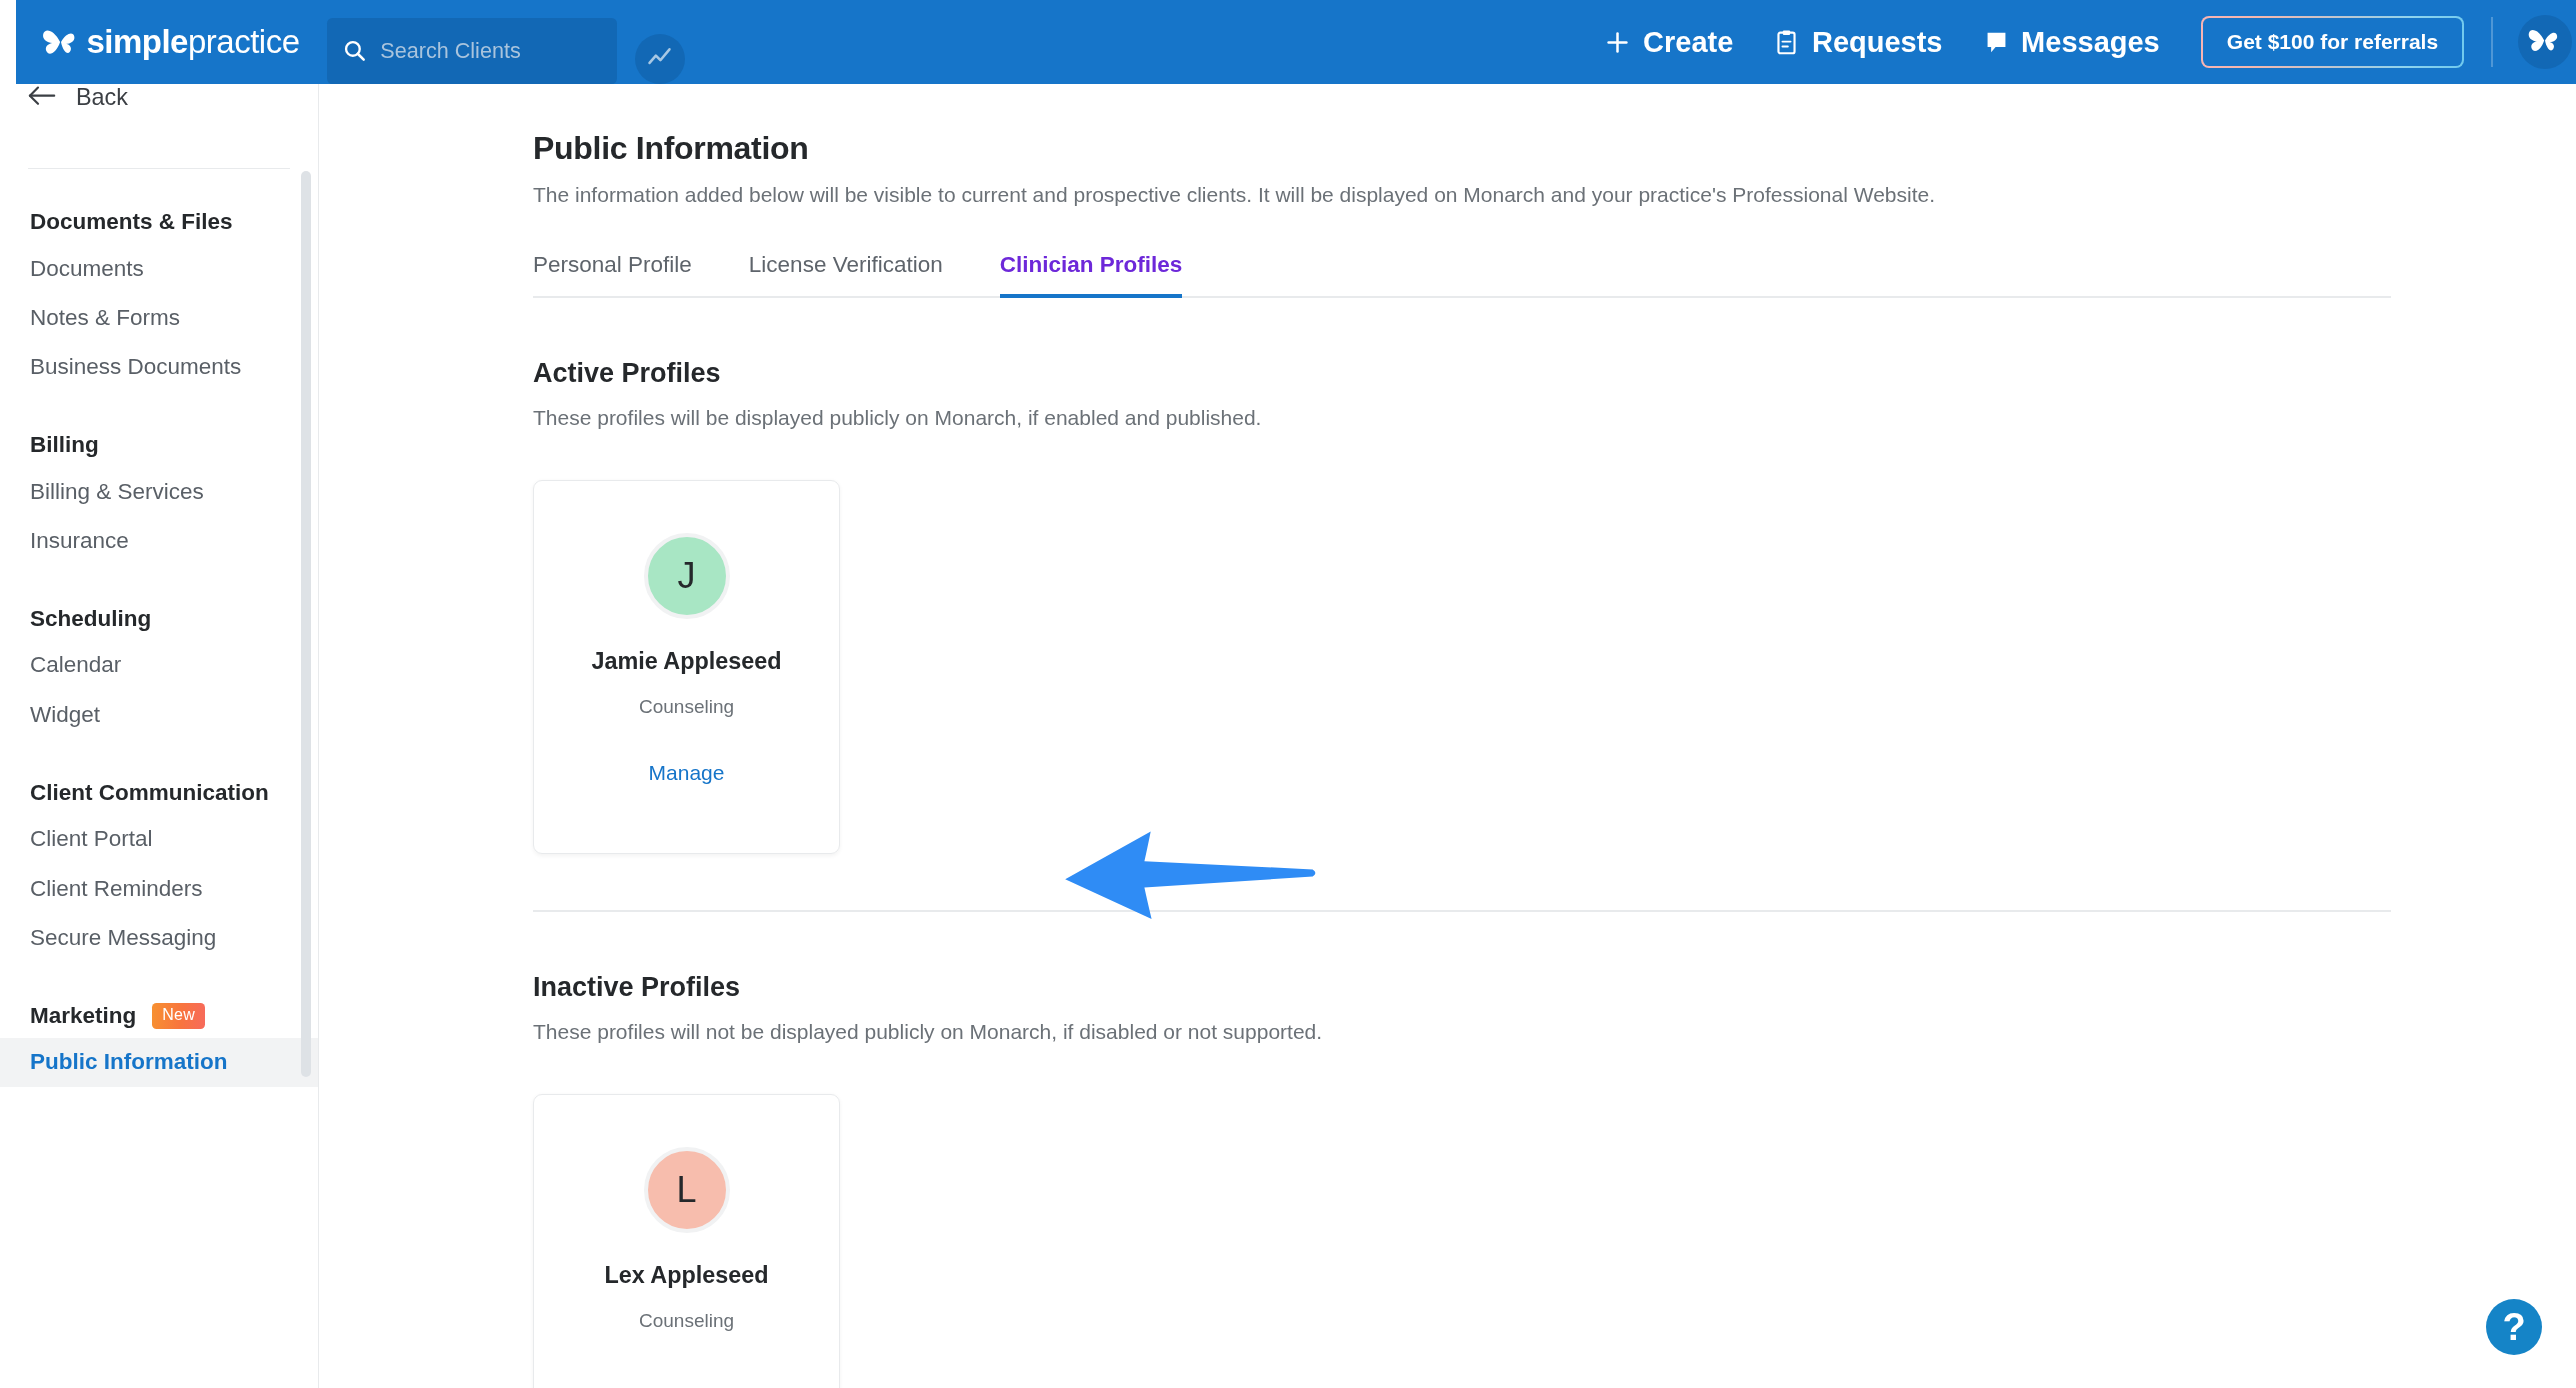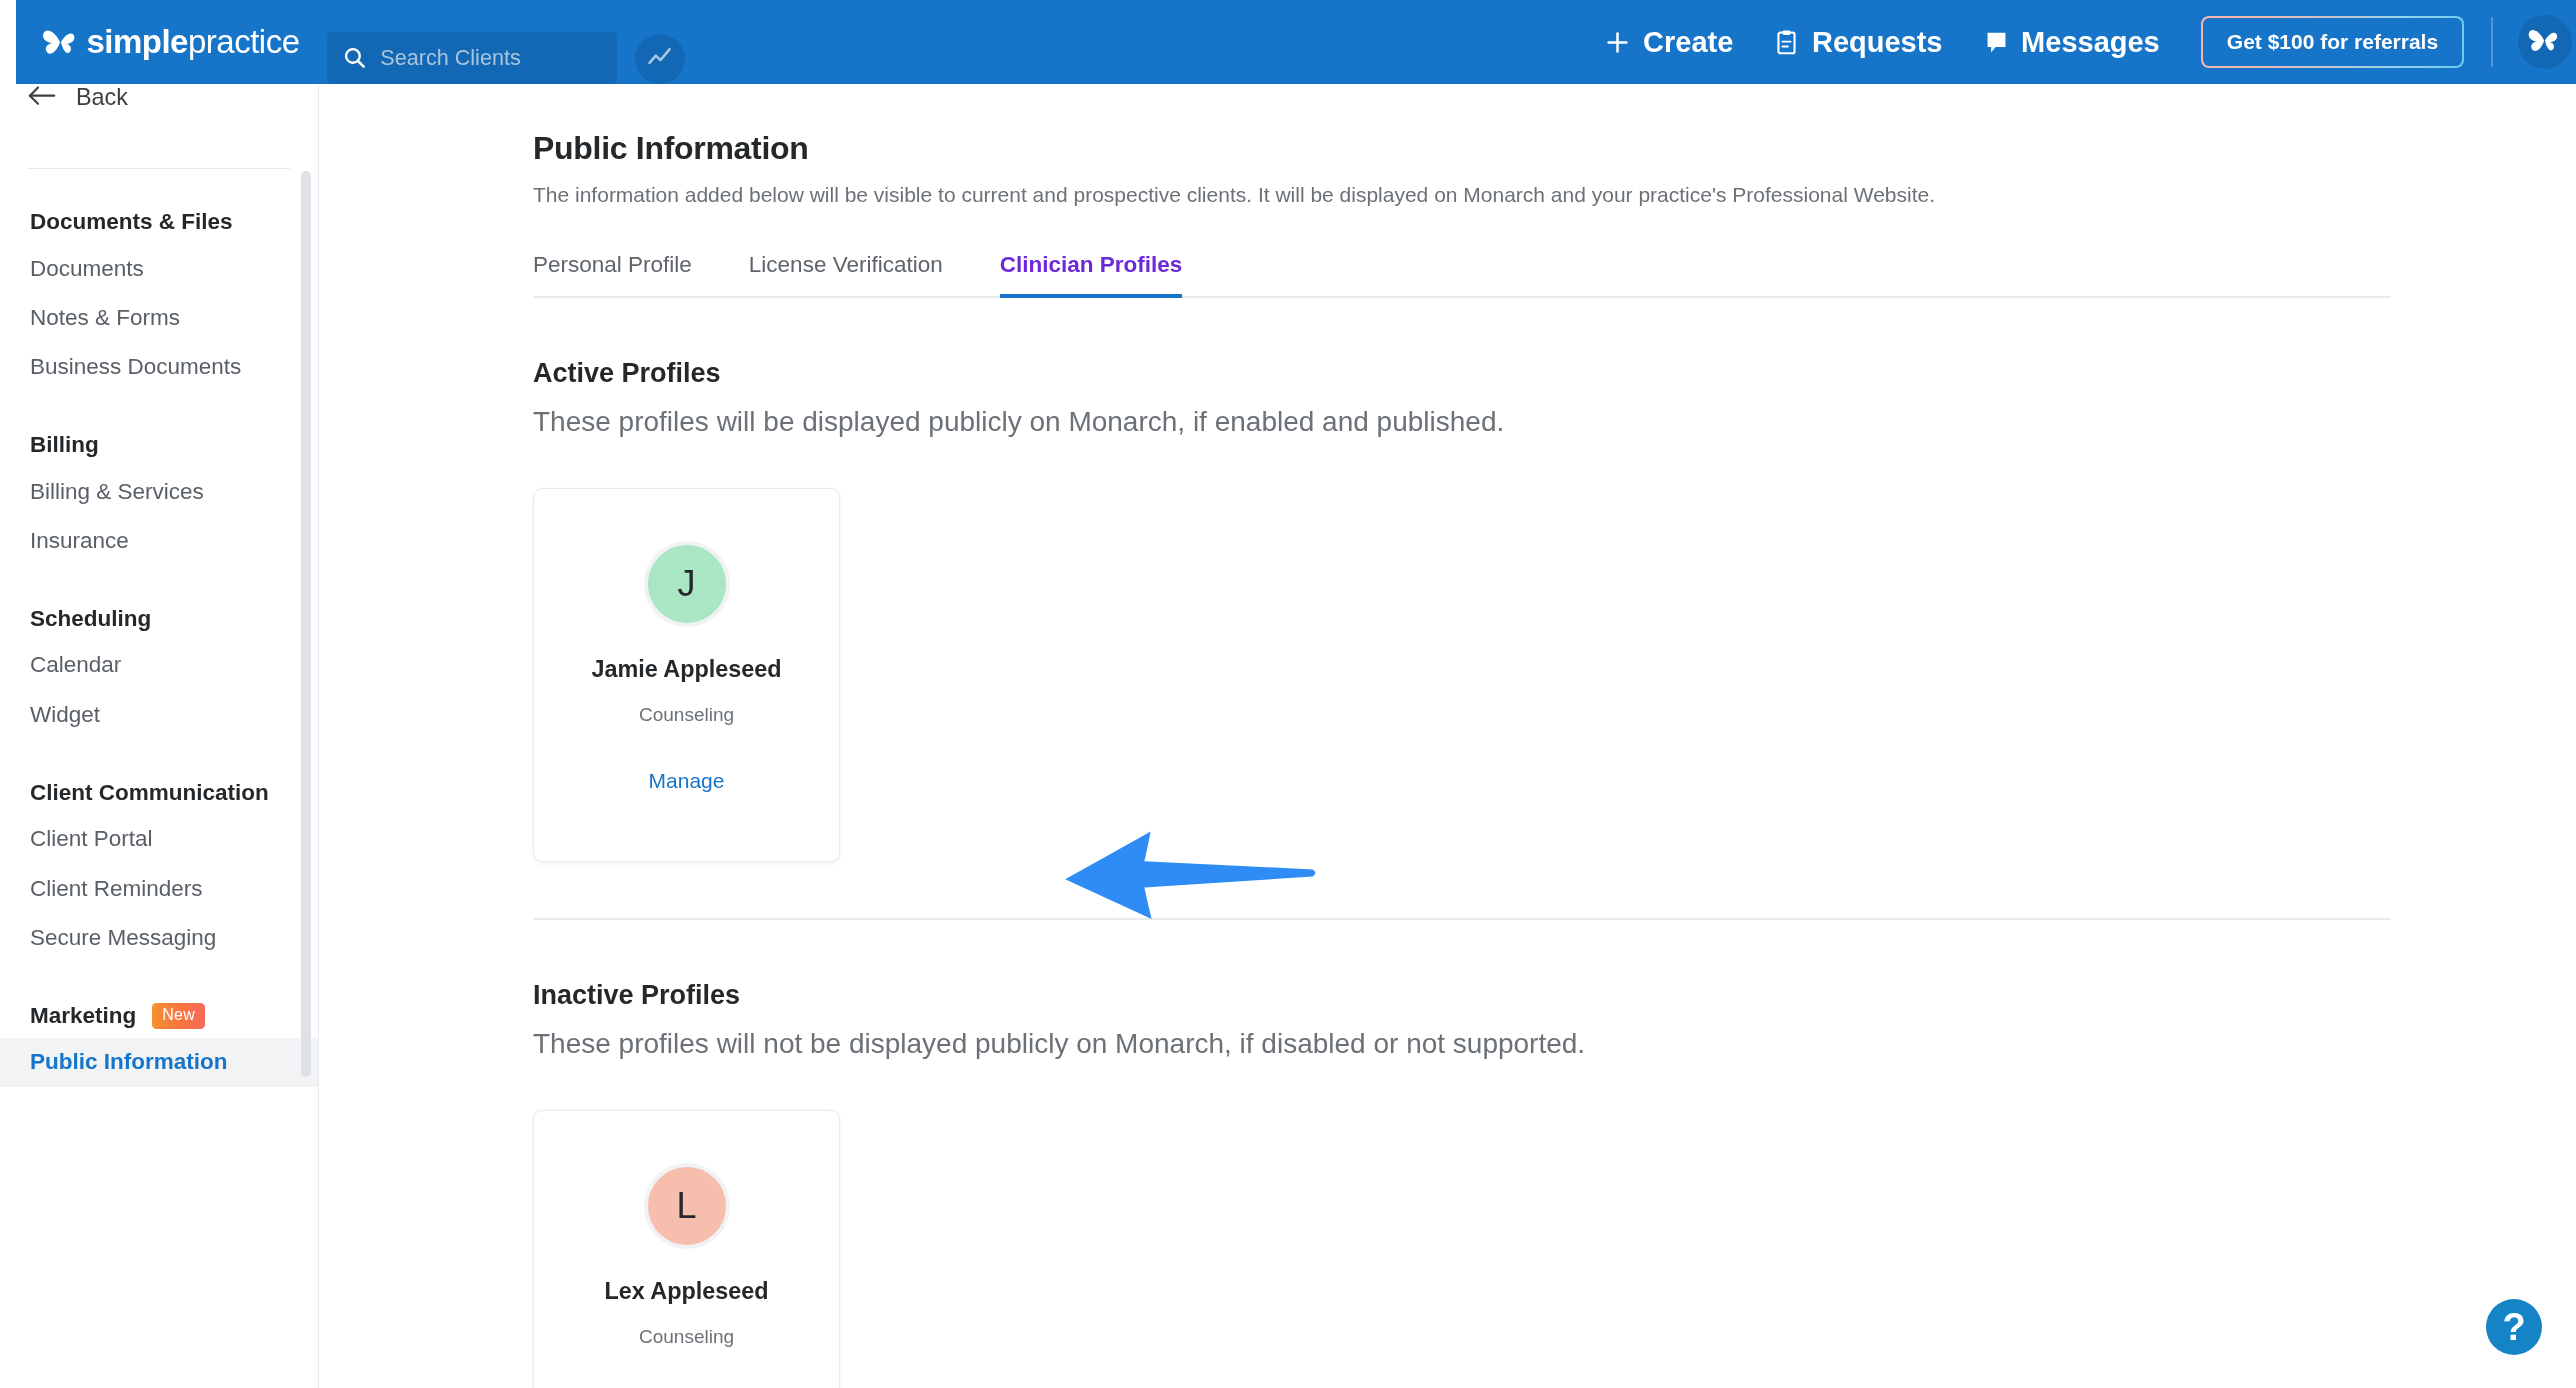--- a/index.html
+++ b/index.html
@@ -18,21 +18,21 @@
     display: flex; align-items: flex-end;
   }
   .brand { display: flex; align-items: center; margin-left: 25px; height: 100%; }
   .brand-logo { width: 40px; height: 32px; margin-right: 5.4px; }
   .brand-text { font-size: 33px; color: #fff; letter-spacing: -0.5px; }
   .brand-text b { font-weight: 700; }
   .brand-text span { font-weight: 400; }
 
   .searchbox {
     margin-left: 27px;
-    width: 290px; height: 52px;
+    width: 290px; height: 66px;
     background: #1268b5;
     border-radius: 5.4px;
     display: flex; align-items: center;
     padding-left: 16px;
   }
   .search-ico { width: 23.4px; height: 23.4px; flex: 0 0 auto; }
   .search-ph { margin-left: 14.4px; font-size: 21.6px; color: #a9c4dd; }
 
   .analytics-btn {
     margin-left: 18px;
@@ -130,21 +130,21 @@
   .tab {
     font-size: 22.5px; color: #5e646b;
     padding: 0 0 16px 0; margin-right: 57px;
     border-bottom: 4.5px solid transparent;
   }
   .tab.active { color: #6d28d9; font-weight: 700; border-bottom-color: #1675c9; }
   .tabs-rule { width: 1858px; height: 1.8px; background: #e8eaec; margin-top: -1.8px; }
 
   .section { margin-top: 60px; }
   .sec-title { font-size: 27px; font-weight: 700; color: #25282b; }
-  .sec-sub { font-size: 28px; color: #6b7177; margin-top: 17px; }
+  .sec-sub { font-size: 21px; color: #6b7177; margin-top: 17px; }
 
   .card {
     margin-top: 50px;
     width: 307px; min-height: 374px;
     border: 0.9px solid #e8eaec; border-radius: 9px;
     box-shadow: 0 1.8px 4.5px rgba(0,0,0,0.05);
     display: flex; flex-direction: column; align-items: center;
     padding-top: 52px; position: relative;
   }
   .card-av {

